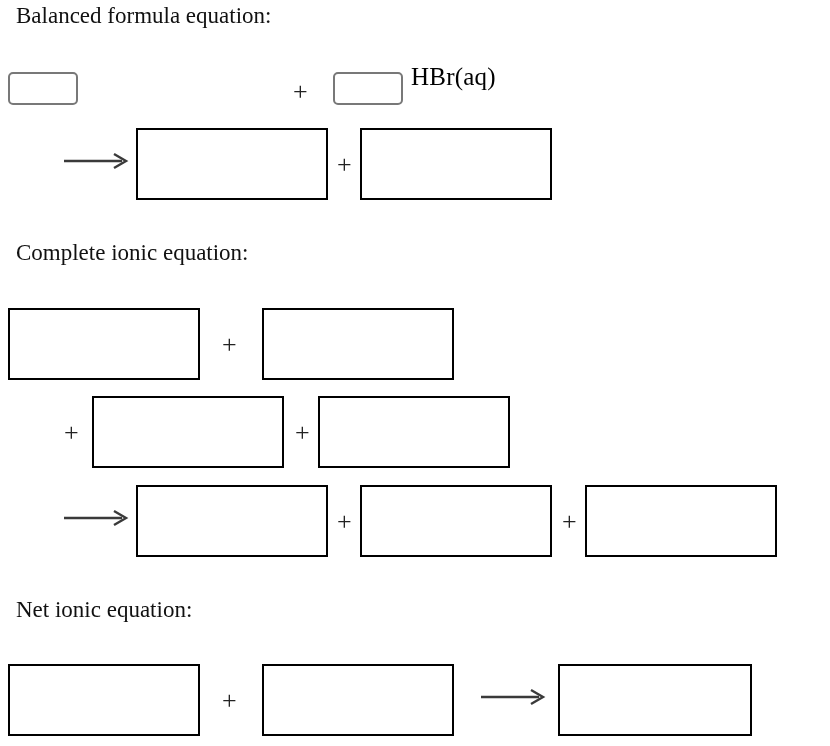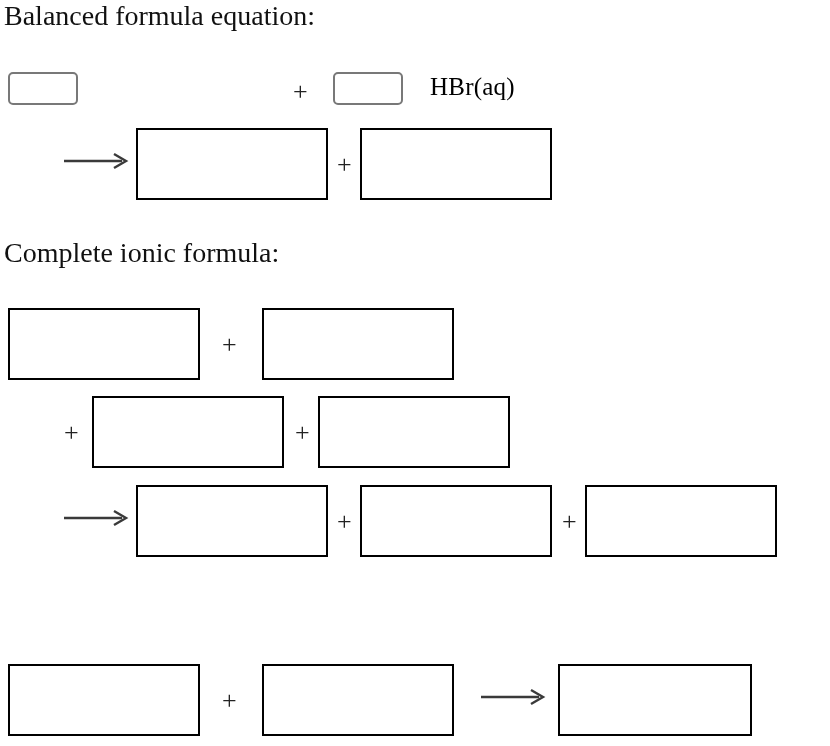--- a/index.html
+++ b/index.html
@@ -16,22 +16,22 @@
     overflow: hidden;
   }
   .page {
     position: relative;
     width: 830px;
     height: 746px;
   }
   
   .heading {
     position: absolute;
-    left: 4px;
-    font-size: 28px;
+    left: 16px;
+    font-size: 23px;
     line-height: 28px;
     white-space: nowrap;
     color: #111111;
   }
   
   .coef-box {
     position: absolute;
     width: 70px;
     height: 33px;
     box-sizing: border-box;
@@ -82,36 +82,36 @@
 
   <div class="heading" style="top:2px;">Balanced formula equation:</div>
 
   <div class="coef-box" style="left:8px; top:72px;"></div>
 
 
   <div class="plus" style="left:293px; top:79px;">+</div>
 
   <div class="coef-box" style="left:333px; top:72px;"></div>
 
-  <div class="formula" style="left:411px; top:72px;margin-left:19px;">HBr(aq)</div>
+  <div class="formula" style="left:411px; top:62px;">HBr(aq)</div>
 
   <div class="arrow" style="left:62px; top:152px;">
     <svg width="70" height="18" viewBox="0 0 70 18">
       <line x1="2" y1="9" x2="60" y2="9" stroke="#3a3a3a" stroke-width="2.4"></line>
       <polyline points="52,2 64,9 52,16" fill="none" stroke="#3a3a3a" stroke-width="2.4"></polyline>
     </svg>
   </div>
 
   <div class="ans-box" style="left:136px; top:128px; width:192px; height:72px;"></div>
 
   <div class="plus" style="left:337px; top:152px;">+</div>
 
   <div class="ans-box" style="left:360px; top:128px; width:192px; height:72px;"></div>
 
-  <div class="heading" style="top:239px;">Complete ionic formula:</div>
+  <div class="heading" style="top:239px;">Complete ionic equation:</div>
 
   <div class="ans-box" style="left:8px; top:308px; width:192px; height:72px;"></div>
 
   <div class="plus" style="left:222px; top:332px;">+</div>
 
   <div class="ans-box" style="left:262px; top:308px; width:192px; height:72px;"></div>
 
   <div class="plus" style="left:64px; top:420px;">+</div>
 
   <div class="ans-box" style="left:92px; top:396px; width:192px; height:72px;"></div>
@@ -130,20 +130,21 @@
   <div class="ans-box" style="left:136px; top:485px; width:192px; height:72px;"></div>
 
   <div class="plus" style="left:337px; top:509px;">+</div>
 
   <div class="ans-box" style="left:360px; top:485px; width:192px; height:72px;"></div>
 
   <div class="plus" style="left:562px; top:509px;">+</div>
 
   <div class="ans-box" style="left:585px; top:485px; width:192px; height:72px;"></div>
 
+  <div class="heading" style="top:596px;">Net ionic equation:</div>
 
   <div class="ans-box" style="left:8px; top:664px; width:192px; height:72px;"></div>
 
   <div class="plus" style="left:222px; top:688px;">+</div>
 
   <div class="ans-box" style="left:262px; top:664px; width:192px; height:72px;"></div>
 
   <div class="arrow" style="left:479px; top:688px;">
     <svg width="70" height="18" viewBox="0 0 70 18">
       <line x1="2" y1="9" x2="60" y2="9" stroke="#3a3a3a" stroke-width="2.4"></line>

